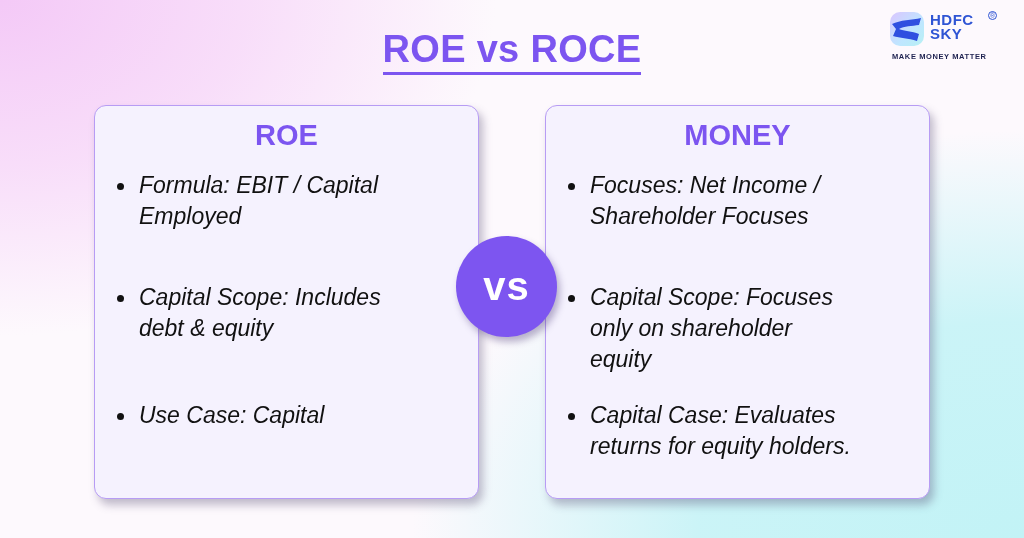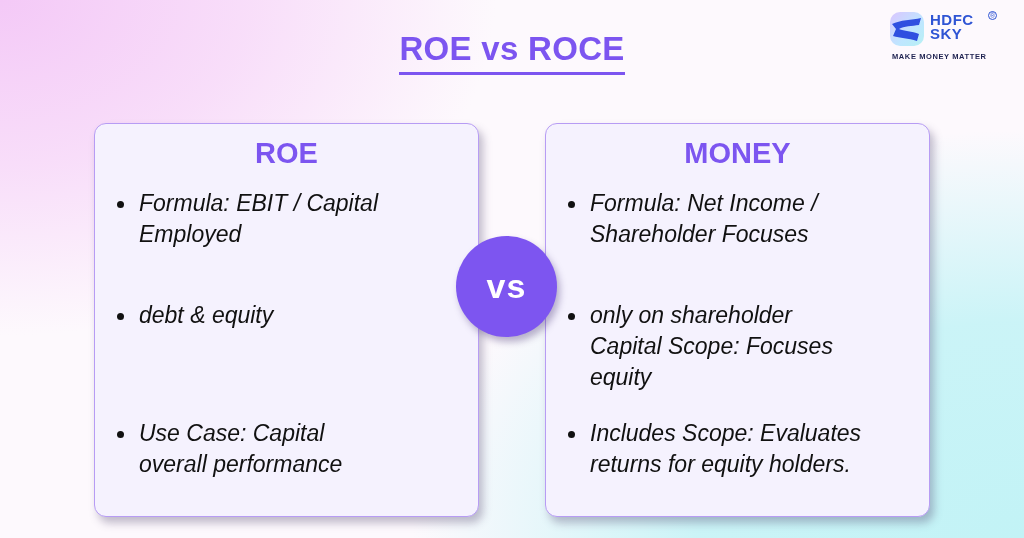--- a/index.html
+++ b/index.html
@@ -11,21 +11,21 @@
       radial-gradient(ellipse 620px 420px at 0% 0%, #f4c9f7 0%, rgba(246,210,248,0.7) 40%, rgba(255,255,255,0) 80%),
       radial-gradient(ellipse 720px 480px at 100% 100%, #c2f3f6 0%, rgba(194,243,246,0.85) 45%, rgba(255,255,255,0) 85%),
       #fdf9fd;
   }
   .title {
     position:absolute; left:0; width:1024px; top:30px;
     text-align:center;
   }
   .title span {
     display:inline-block;
-    font-size:33px; font-weight:bold; color:#7c55f0;
+    font-size:38px; font-weight:bold; color:#7c55f0;
     letter-spacing:0.3px;
     padding-bottom:4px;
     border-bottom:3px solid #7c55f0;
     line-height:38px;
   }
   .logo { position:absolute; left:890px; top:12px; width:110px; height:52px; }
   .logo-mark {
     position:absolute; left:0; top:0; width:34px; height:34px; border-radius:10px;
     background:linear-gradient(135deg,#d9c6ff 0%, #bfe6ff 60%, #b6f1f3 100%);
     overflow:hidden;
@@ -37,21 +37,21 @@
   }
   .logo-reg {
     position:absolute; left:98px; top:-1px; font-size:7px; color:#2f55d4;
     border:1px solid #2f55d4; border-radius:50%; width:9px; height:9px; line-height:7px; text-align:center;
   }
   .logo-tag {
     position:absolute; left:2px; top:40px; font-size:7.5px; font-weight:bold; color:#1e2250;
     letter-spacing:0.6px; white-space:nowrap;
   }
   .card {
-    position:absolute; top:123px; width:385px; height:394px;
+    position:absolute; top:105px; width:385px; height:394px;
     background:#f5f2fe;
     border:1.5px solid #b79cf4;
     border-radius:12px;
     box-shadow:4px 6px 8px rgba(80,70,110,0.35);
   }
   .card.left { left:94px; }
   .card.right { left:545px; }
   .card-title {
     position:absolute; left:0; width:100%; top:12px; text-align:center;
     font-size:29px; font-weight:bold; color:#7c55f0; line-height:34px;
@@ -62,21 +62,21 @@
     font-size:23px; color:#111; line-height:31px;font-style:italic;
   }
   .bullets li .dot {
     position:absolute; left:-22px; top:13px; width:7px; height:7px; background:#111; border-radius:50%;
   }
   .vs {
     position:absolute; left:456px; top:236px; width:101px; height:101px; border-radius:50%;
     background:#7d55f0;
     box-shadow:3px 5px 7px rgba(60,40,110,0.35);
     text-align:center; line-height:101px;
-    font-size:34px; font-weight:bold; color:#fff; letter-spacing:1px;
+    font-size:40px; font-weight:bold; color:#fff; letter-spacing:1px;
   }
 </style>
 </head>
 <body>
 
 <div class="title">
   <span>ROE vs ROCE</span>
 </div>
 
 <div class="logo">
@@ -96,45 +96,45 @@
 <div class="card left">
   <div class="card-title">ROE</div>
   <ul class="bullets">
     <li style="top:0px;">
       <span class="dot"></span>
       <div>Formula: EBIT / Capital</div>
       <div>Employed</div>
     </li>
     <li style="top:112px;">
       <span class="dot"></span>
+      <div>Capital Scope: Includes</div>
       <div>debt &amp; equity</div>
     </li>
     <li style="top:230px;">
       <span class="dot"></span>
       <div>Use Case: Capital</div>
-      <div>overall performance</div>
     </li>
   </ul>
 </div>
 
 <div class="card right">
   <div class="card-title">MONEY</div>
   <ul class="bullets">
     <li style="top:0px;">
       <span class="dot"></span>
-      <div>Formula: Net Income /</div>
+      <div>Focuses: Net Income /</div>
       <div>Shareholder Focuses</div>
     </li>
     <li style="top:112px;">
       <span class="dot"></span>
+      <div>Capital Scope: Focuses</div>
       <div>only on shareholder</div>
-      <div>Capital Scope: Focuses</div>
       <div>equity</div>
     </li>
     <li style="top:230px;">
       <span class="dot"></span>
-      <div>Includes Scope: Evaluates</div>
+      <div>Capital Case: Evaluates</div>
       <div>returns for equity holders.</div>
     </li>
   </ul>
 </div>
 
 <div class="vs">vs</div>
 
 </body></html>

